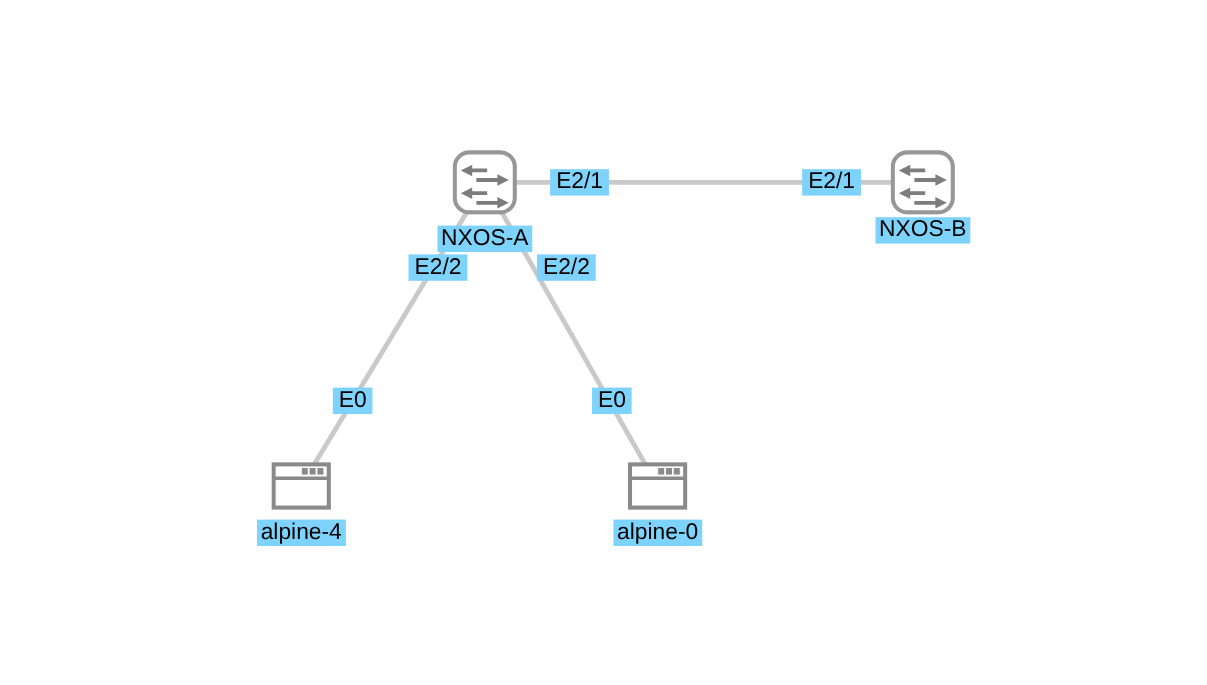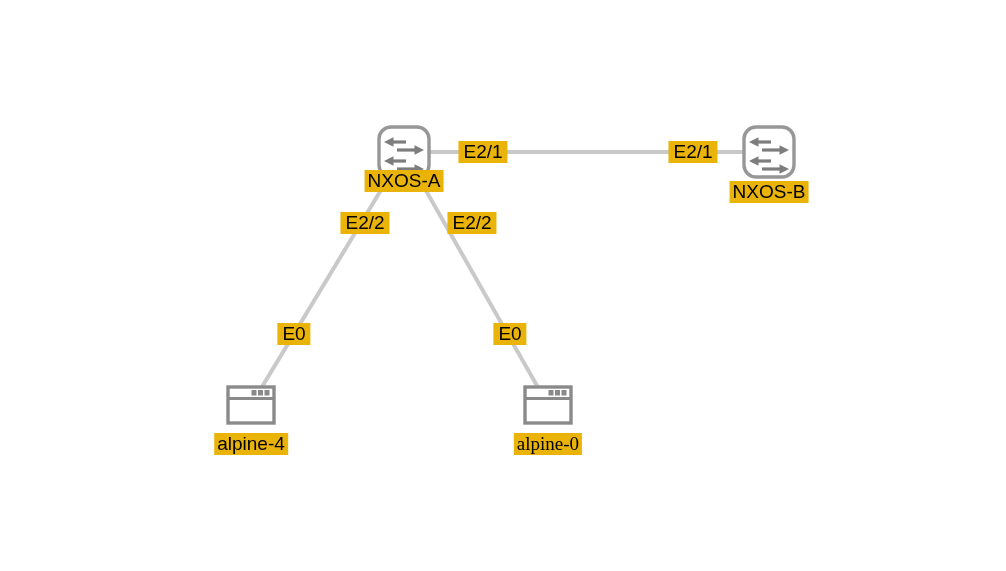--- a/index.html
+++ b/index.html
@@ -23,21 +23,21 @@
     height: 571px;
   }
   .node-icon {
     position: absolute;
     transform: translate(-50%, -50%);
     line-height: 0;
   }
   .node-label, .iface-label {
     position: absolute;
     transform: translate(-50%, -50%);
-    background: #eab308;
+    background: #7dd3fc;
     color: #000000;
     font-size: 19px;
     line-height: 22px;
     white-space: nowrap;
     padding: 0 3px;
   }
   .iface-label {
     padding: 0 5px;
   }
 </style>
@@ -54,21 +54,21 @@
         <rect x="2" y="2" width="50" height="50" rx="12" fill="#ffffff" stroke="#979797" stroke-width="3.4"></rect>
         <line x1="29" y1="17" x2="15" y2="17" stroke="#7d7d7d" stroke-width="3.2"></line>
         <polygon points="7,17 16.5,12.2 16.5,21.8" fill="#7d7d7d"></polygon>
         <line x1="20" y1="25" x2="39" y2="25" stroke="#7d7d7d" stroke-width="3.2"></line>
         <polygon points="47,25 37.5,20.2 37.5,29.8" fill="#7d7d7d"></polygon>
         <line x1="29" y1="36" x2="15" y2="36" stroke="#7d7d7d" stroke-width="3.2"></line>
         <polygon points="7,36 16.5,31.2 16.5,40.8" fill="#7d7d7d"></polygon>
         <line x1="20" y1="44" x2="39" y2="44" stroke="#7d7d7d" stroke-width="3.2"></line>
         <polygon points="47,44 37.5,39.2 37.5,48.8" fill="#7d7d7d"></polygon>
       </svg></div>
-    <span class="node-label" style="left: 404px; top: 181px;">NXOS-A</span>
+    <span class="node-label" style="left: 404px; top: 199px;">NXOS-A</span>
     <div class="node-icon" style="left: 769px; top: 152px;"><svg width="54" height="54" viewBox="0 0 54 54">
         <rect x="2" y="2" width="50" height="50" rx="12" fill="#ffffff" stroke="#979797" stroke-width="3.4"></rect>
         <line x1="29" y1="17" x2="15" y2="17" stroke="#7d7d7d" stroke-width="3.2"></line>
         <polygon points="7,17 16.5,12.2 16.5,21.8" fill="#7d7d7d"></polygon>
         <line x1="20" y1="25" x2="39" y2="25" stroke="#7d7d7d" stroke-width="3.2"></line>
         <polygon points="47,25 37.5,20.2 37.5,29.8" fill="#7d7d7d"></polygon>
         <line x1="29" y1="36" x2="15" y2="36" stroke="#7d7d7d" stroke-width="3.2"></line>
         <polygon points="7,36 16.5,31.2 16.5,40.8" fill="#7d7d7d"></polygon>
         <line x1="20" y1="44" x2="39" y2="44" stroke="#7d7d7d" stroke-width="3.2"></line>
         <polygon points="47,44 37.5,39.2 37.5,48.8" fill="#7d7d7d"></polygon>
@@ -82,20 +82,20 @@
         <rect x="38.5" y="5" width="5" height="5.5" fill="#8a8a8a"></rect>
       </svg></div>
     <span class="node-label" style="left: 251px; top: 444px;">alpine-4</span>
     <div class="node-icon" style="left: 548px; top: 405px;"><svg width="50" height="40" viewBox="0 0 50 40">
         <rect x="2" y="2" width="46" height="36" fill="#ffffff" stroke="#8a8a8a" stroke-width="3.4"></rect>
         <line x1="2" y1="13.5" x2="48" y2="13.5" stroke="#8a8a8a" stroke-width="3"></line>
         <rect x="25.5" y="5" width="5" height="5.5" fill="#8a8a8a"></rect>
         <rect x="32" y="5" width="5" height="5.5" fill="#8a8a8a"></rect>
         <rect x="38.5" y="5" width="5" height="5.5" fill="#8a8a8a"></rect>
       </svg></div>
-    <span class="node-label" style="left: 548px; top: 444px; font-family: Liberation Serif, serif;">alpine-0</span>
+    <span class="node-label" style="left: 548px; top: 444px;">alpine-0</span>
     <span class="iface-label" style="left: 483px; top: 152px;">E2/1</span>
     <span class="iface-label" style="left: 693px; top: 152px;">E2/1</span>
     <span class="iface-label" style="left: 365px; top: 223px;">E2/2</span>
     <span class="iface-label" style="left: 294px; top: 334px;">E0</span>
     <span class="iface-label" style="left: 472px; top: 223px;">E2/2</span>
     <span class="iface-label" style="left: 510px; top: 334px;">E0</span>
   </div>
 
 </body></html>

